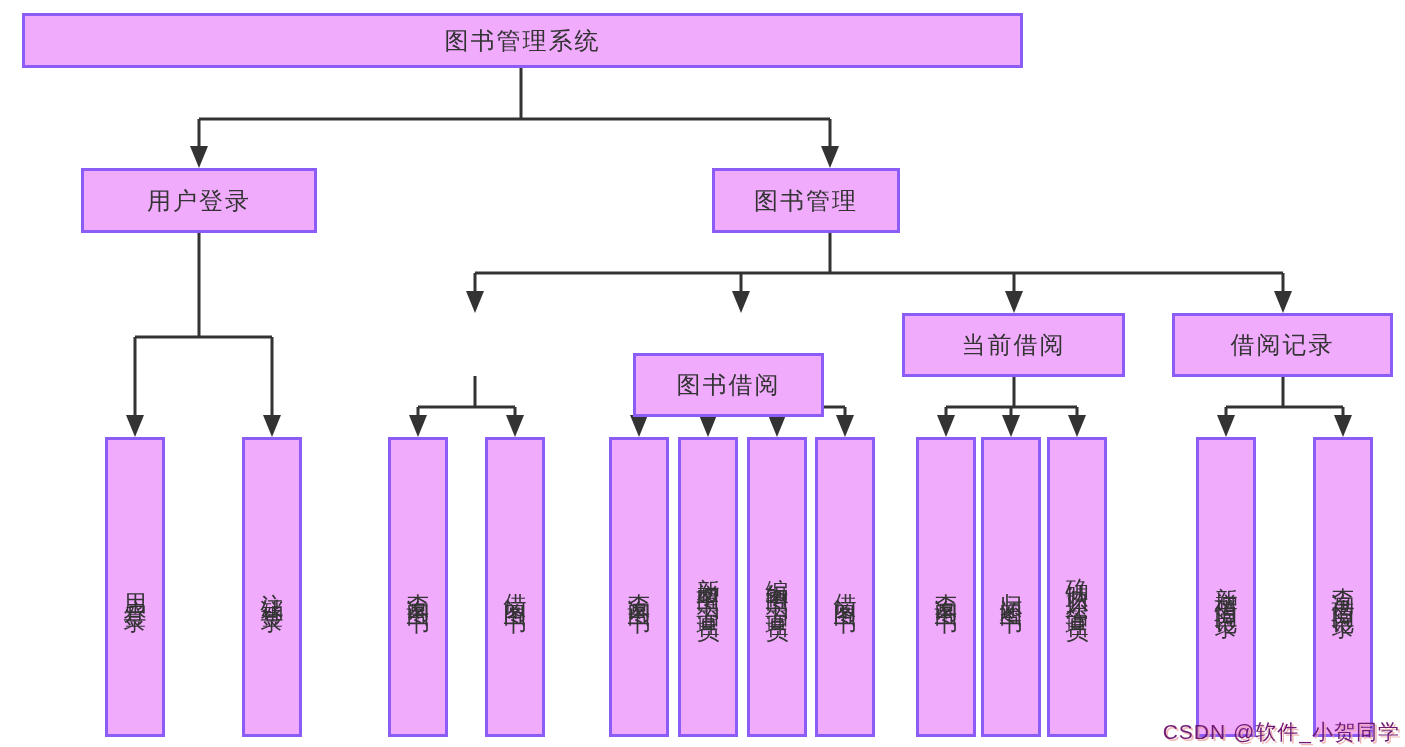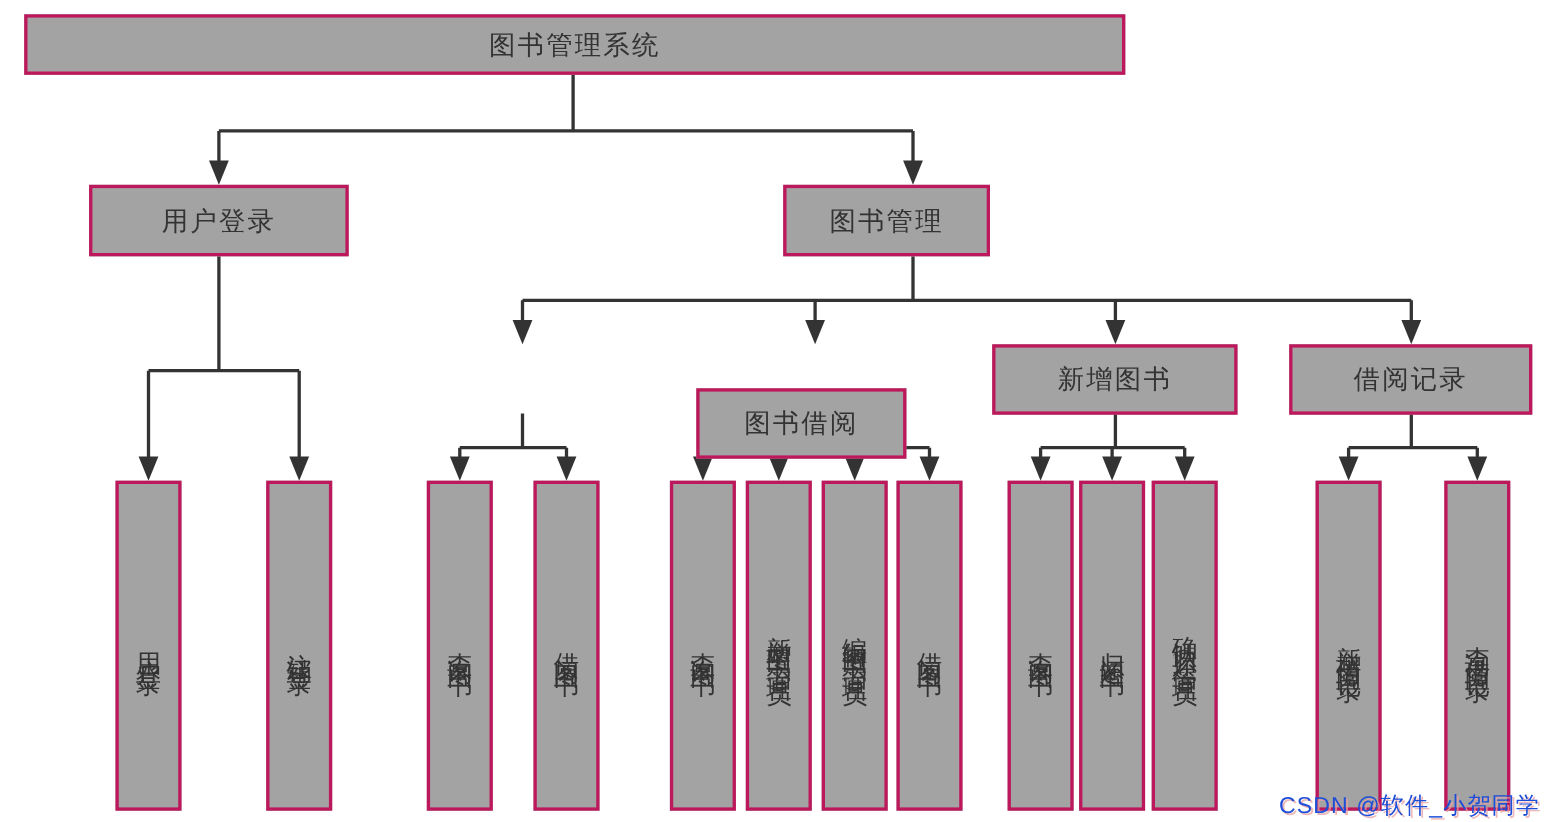--- a/index.html
+++ b/index.html
@@ -2,21 +2,21 @@
 <html><head>
 <meta charset="utf-8">
 <style>
   html,body{margin:0;padding:0;background:#ffffff;}
   .stage{
     position:relative;width:1405px;height:747px;background:#ffffff;
     font-family:"Liberation Sans",sans-serif;color:#333333;overflow:hidden;
   }
   .connector-svg{position:absolute;left:0;top:0;width:1405px;height:747px;z-index:1;}
   .box{
-    position:absolute;box-sizing:border-box;border:3px solid #be185d;background:#a3a3a3;
+    position:absolute;box-sizing:border-box;border:3px solid #8b5cf6;background:#f0abfc;
     display:flex;align-items:center;justify-content:center;z-index:2;
   }
   .box.h{font-size:24px;letter-spacing:2px;}
   .box.v span{
     writing-mode:vertical-rl;text-orientation:mixed;
     font-size:23px;letter-spacing:6px;line-height:1;
   }
   
   #b-root{left:22px;top:13px;width:1001px;height:55px;}
   #b-login{left:81px;top:168px;width:236px;height:65px;}
@@ -27,21 +27,21 @@
   #b-recs{left:1172px;top:313px;width:221px;height:64px;}
   
   .leaf{top:437px;width:60px;height:300px;}
   #b-g1a{left:105px;} #b-g1b{left:242px;}
   #b-g2a{left:388px;} #b-g2b{left:485px;}
   #b-g3a{left:609px;} #b-g3b{left:678px;} #b-g3c{left:747px;} #b-g3d{left:815px;}
   #b-g4a{left:916px;} #b-g4b{left:981px;} #b-g4c{left:1047px;}
   #b-g5a{left:1196px;} #b-g5b{left:1313px;}
   #watermark{
     position:absolute;right:5px;bottom:1px;z-index:5;
-    font-size:21px;letter-spacing:1px;color:#1d4ed8;
+    font-size:21px;letter-spacing:1px;color:#701a75;
     text-shadow:2px 2px 0 rgba(233,160,160,0.75);
     white-space:nowrap;
   }
 </style>
 </head>
 <body>
 
 <div class="stage">
 
   <svg class="connector-svg" viewBox="0 0 1405 747" xmlns="http://www.w3.org/2000/svg">
@@ -76,21 +76,21 @@
       <polygon points="1334,415 1352,415 1343,437"></polygon>
     </g>
   </svg>
 
   <div class="box h" id="b-root">图书管理系统</div>
 
   <div class="box h" id="b-login">用户登录</div>
   <div class="box h" id="b-mgmt">图书管理</div>
 
   <div class="box h" id="b-bor">图书借阅</div>
-  <div class="box h" id="b-cur">新增图书</div>
+  <div class="box h" id="b-cur">当前借阅</div>
   <div class="box h" id="b-recs">借阅记录</div>
 
   <div class="box v leaf" id="b-g1a">
     <span>用户登录</span>
   </div>
   <div class="box v leaf" id="b-g1b">
     <span>注销登录</span>
   </div>
 
   <div class="box v leaf" id="b-g2a">

